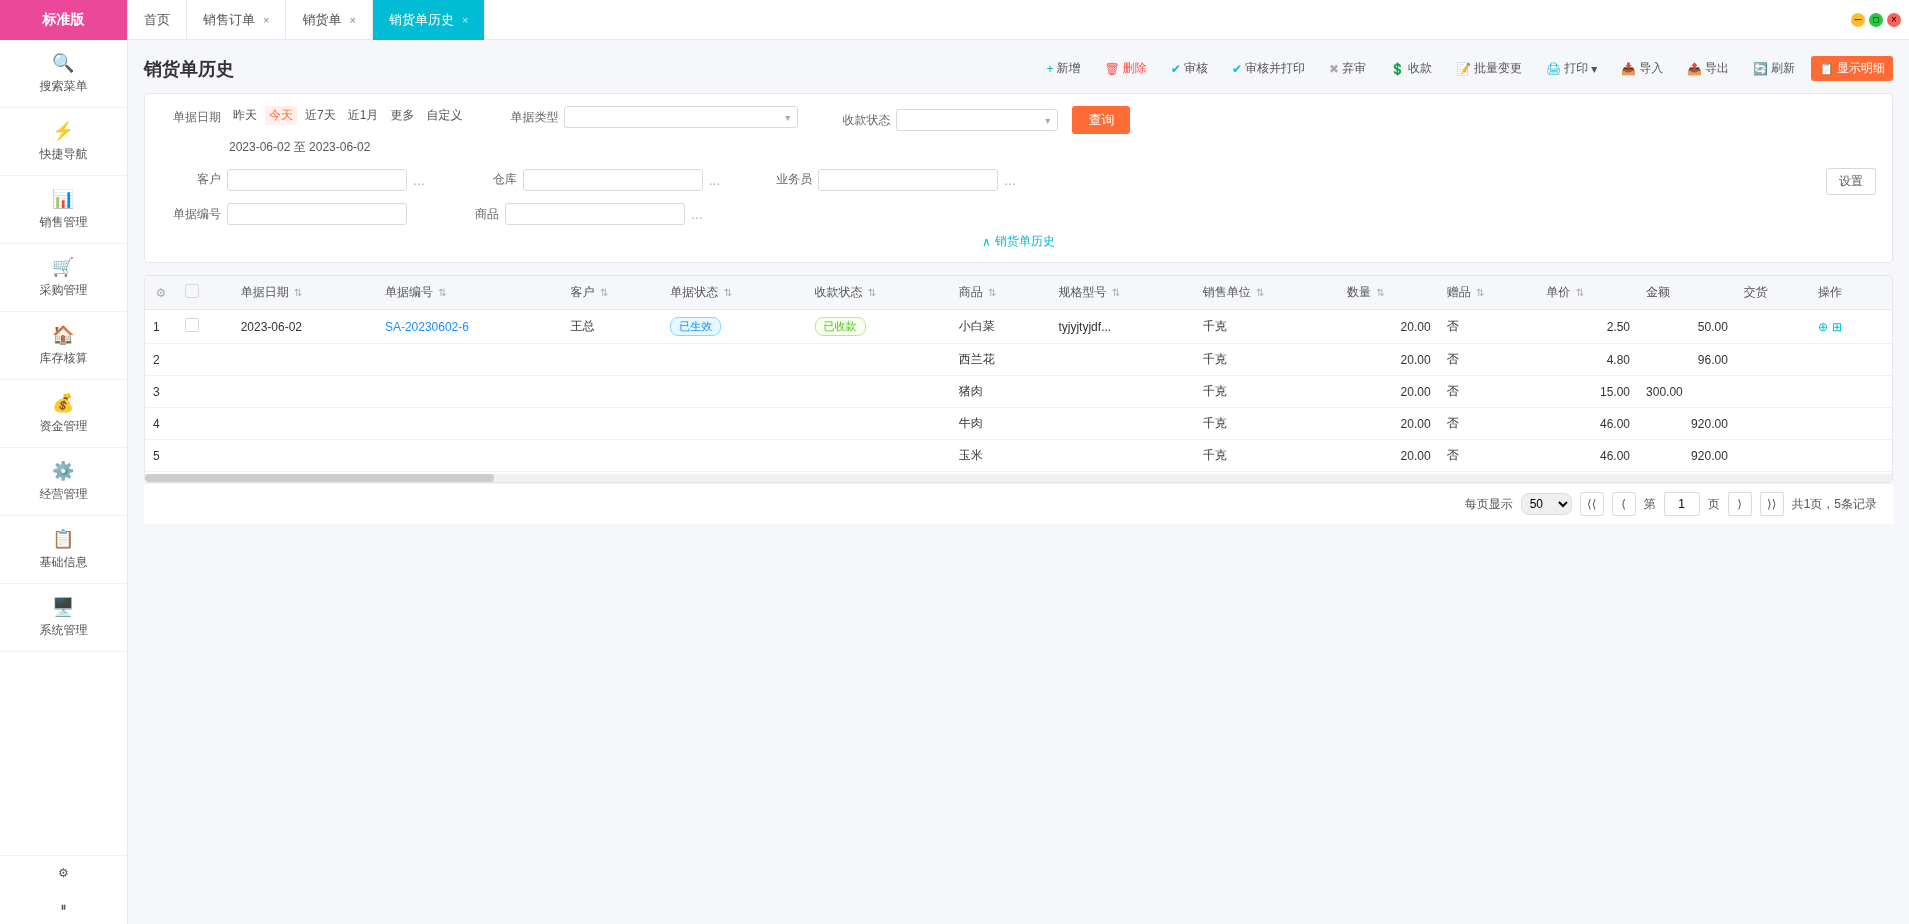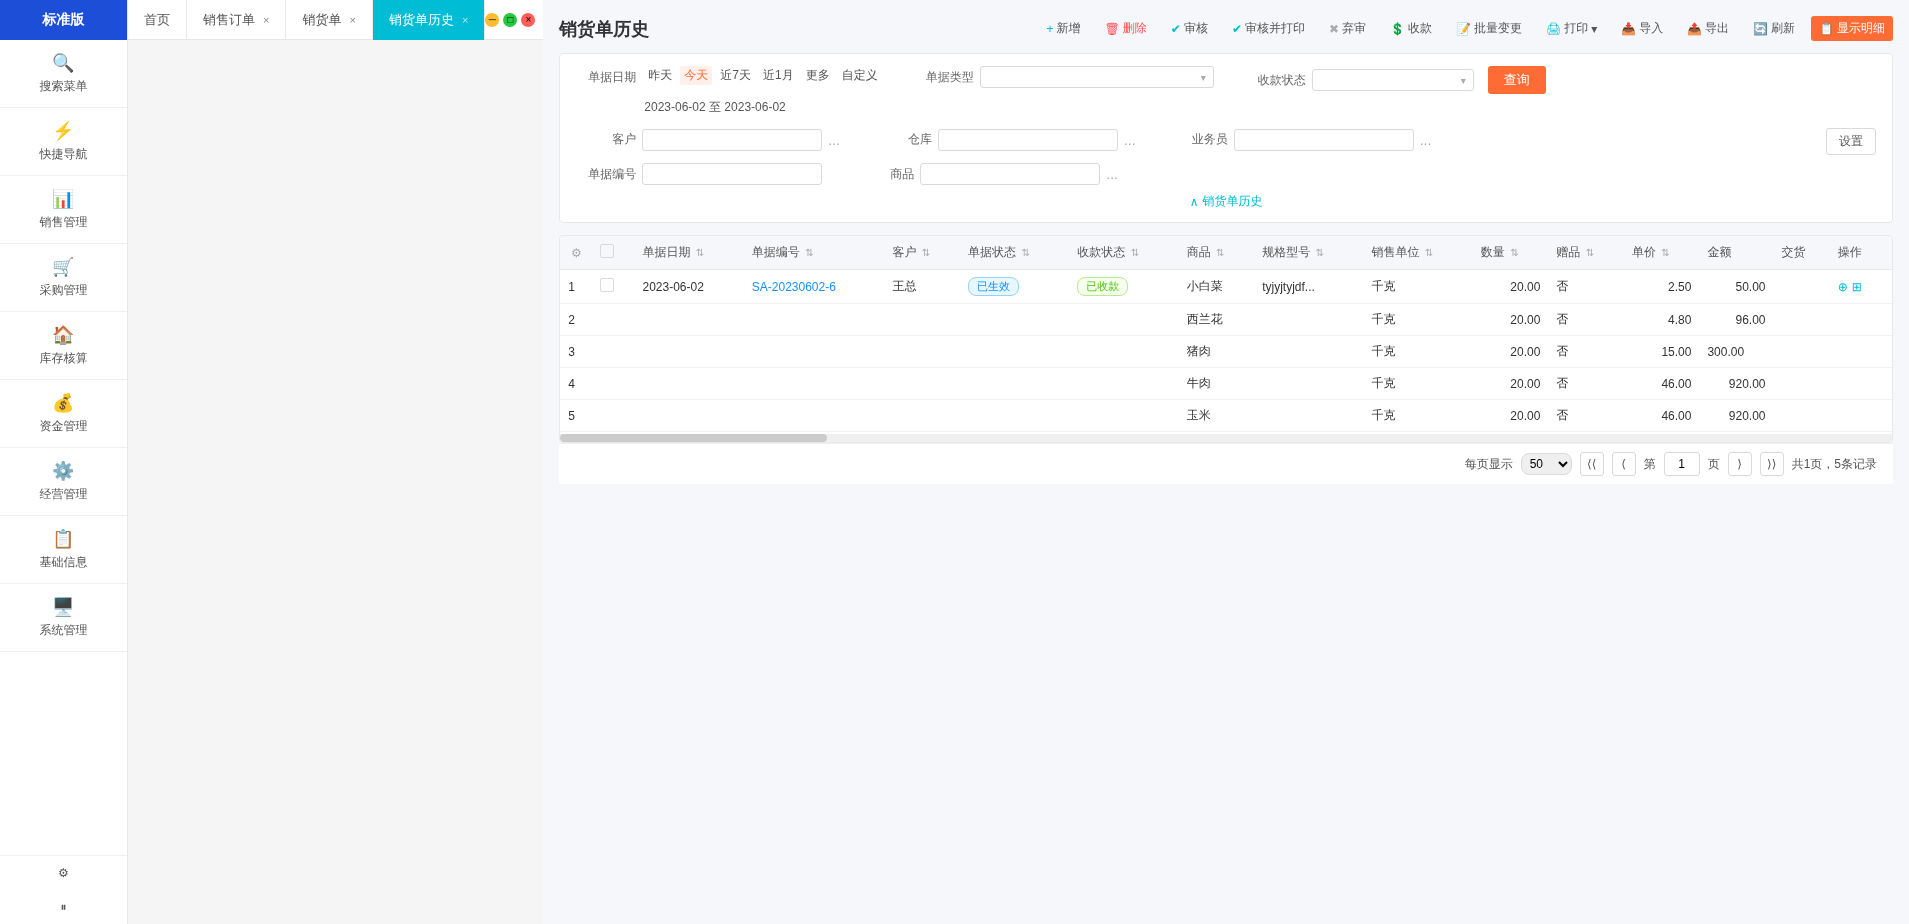--- a/index.html
+++ b/index.html
@@ -1,27 +1,27 @@
 <!DOCTYPE html>
 <html><head>
   <meta charset="utf-8">
   <style>
     * { box-sizing: border-box; margin: 0; padding: 0; }
     body { font-family: 'Microsoft YaHei', Arial, sans-serif; font-size: 13px; background: #f5f5f5; display: flex; height: 924px; overflow: hidden; }
     
     
     .sidebar { width: 128px; background: #fff; border-right: 1px solid #e8e8e8; display: flex; flex-direction: column; height: 100%; }
-    .sidebar-logo { background: #1d4ed8; height: 40px; display: flex; align-items: center; justify-content: center; color: white; font-size: 14px; font-weight: bold; }
+    .sidebar-logo { background: #ec4899; height: 40px; display: flex; align-items: center; justify-content: center; color: white; font-size: 14px; font-weight: bold; }
     .sidebar-item { display: flex; flex-direction: column; align-items: center; padding: 12px 8px; cursor: pointer; color: #555; font-size: 12px; border-bottom: 1px solid #f0f0f0; }
     .sidebar-item .icon { font-size: 18px; margin-bottom: 4px; }
     .sidebar-bottom { margin-top: auto; border-top: 1px solid #f0f0f0; }
     .sidebar-bottom-item { display: flex; flex-direction: column; align-items: center; padding: 10px 8px; cursor: pointer; color: #555; font-size: 12px; }
 
     
-    .main { flex: 1; display: flex; flex-direction: row; overflow: hidden; }
+    .main { flex: 1; display: flex; flex-direction: column; overflow: hidden; }
 
     
     .tab-bar { background: #fff; border-bottom: 1px solid #e8e8e8; display: flex; align-items: center; height: 40px; padding-left: 0; }
     .tab { padding: 0 16px; height: 40px; display: flex; align-items: center; cursor: pointer; font-size: 13px; color: #555; border-right: 1px solid #e8e8e8; position: relative; }
     .tab.active { color: #fff; background: #00bcd4; }
     .tab .tab-close { margin-left: 8px; font-size: 11px; opacity: 0.7; }
     .tab-spacer { flex: 1; }
     .window-btns { display: flex; align-items: center; padding-right: 8px; gap: 4px; }
     .window-btn { width: 14px; height: 14px; border-radius: 50%; cursor: pointer; display: flex; align-items: center; justify-content: center; font-size: 10px; }
     .window-btn.close { background: #ff5f57; }

